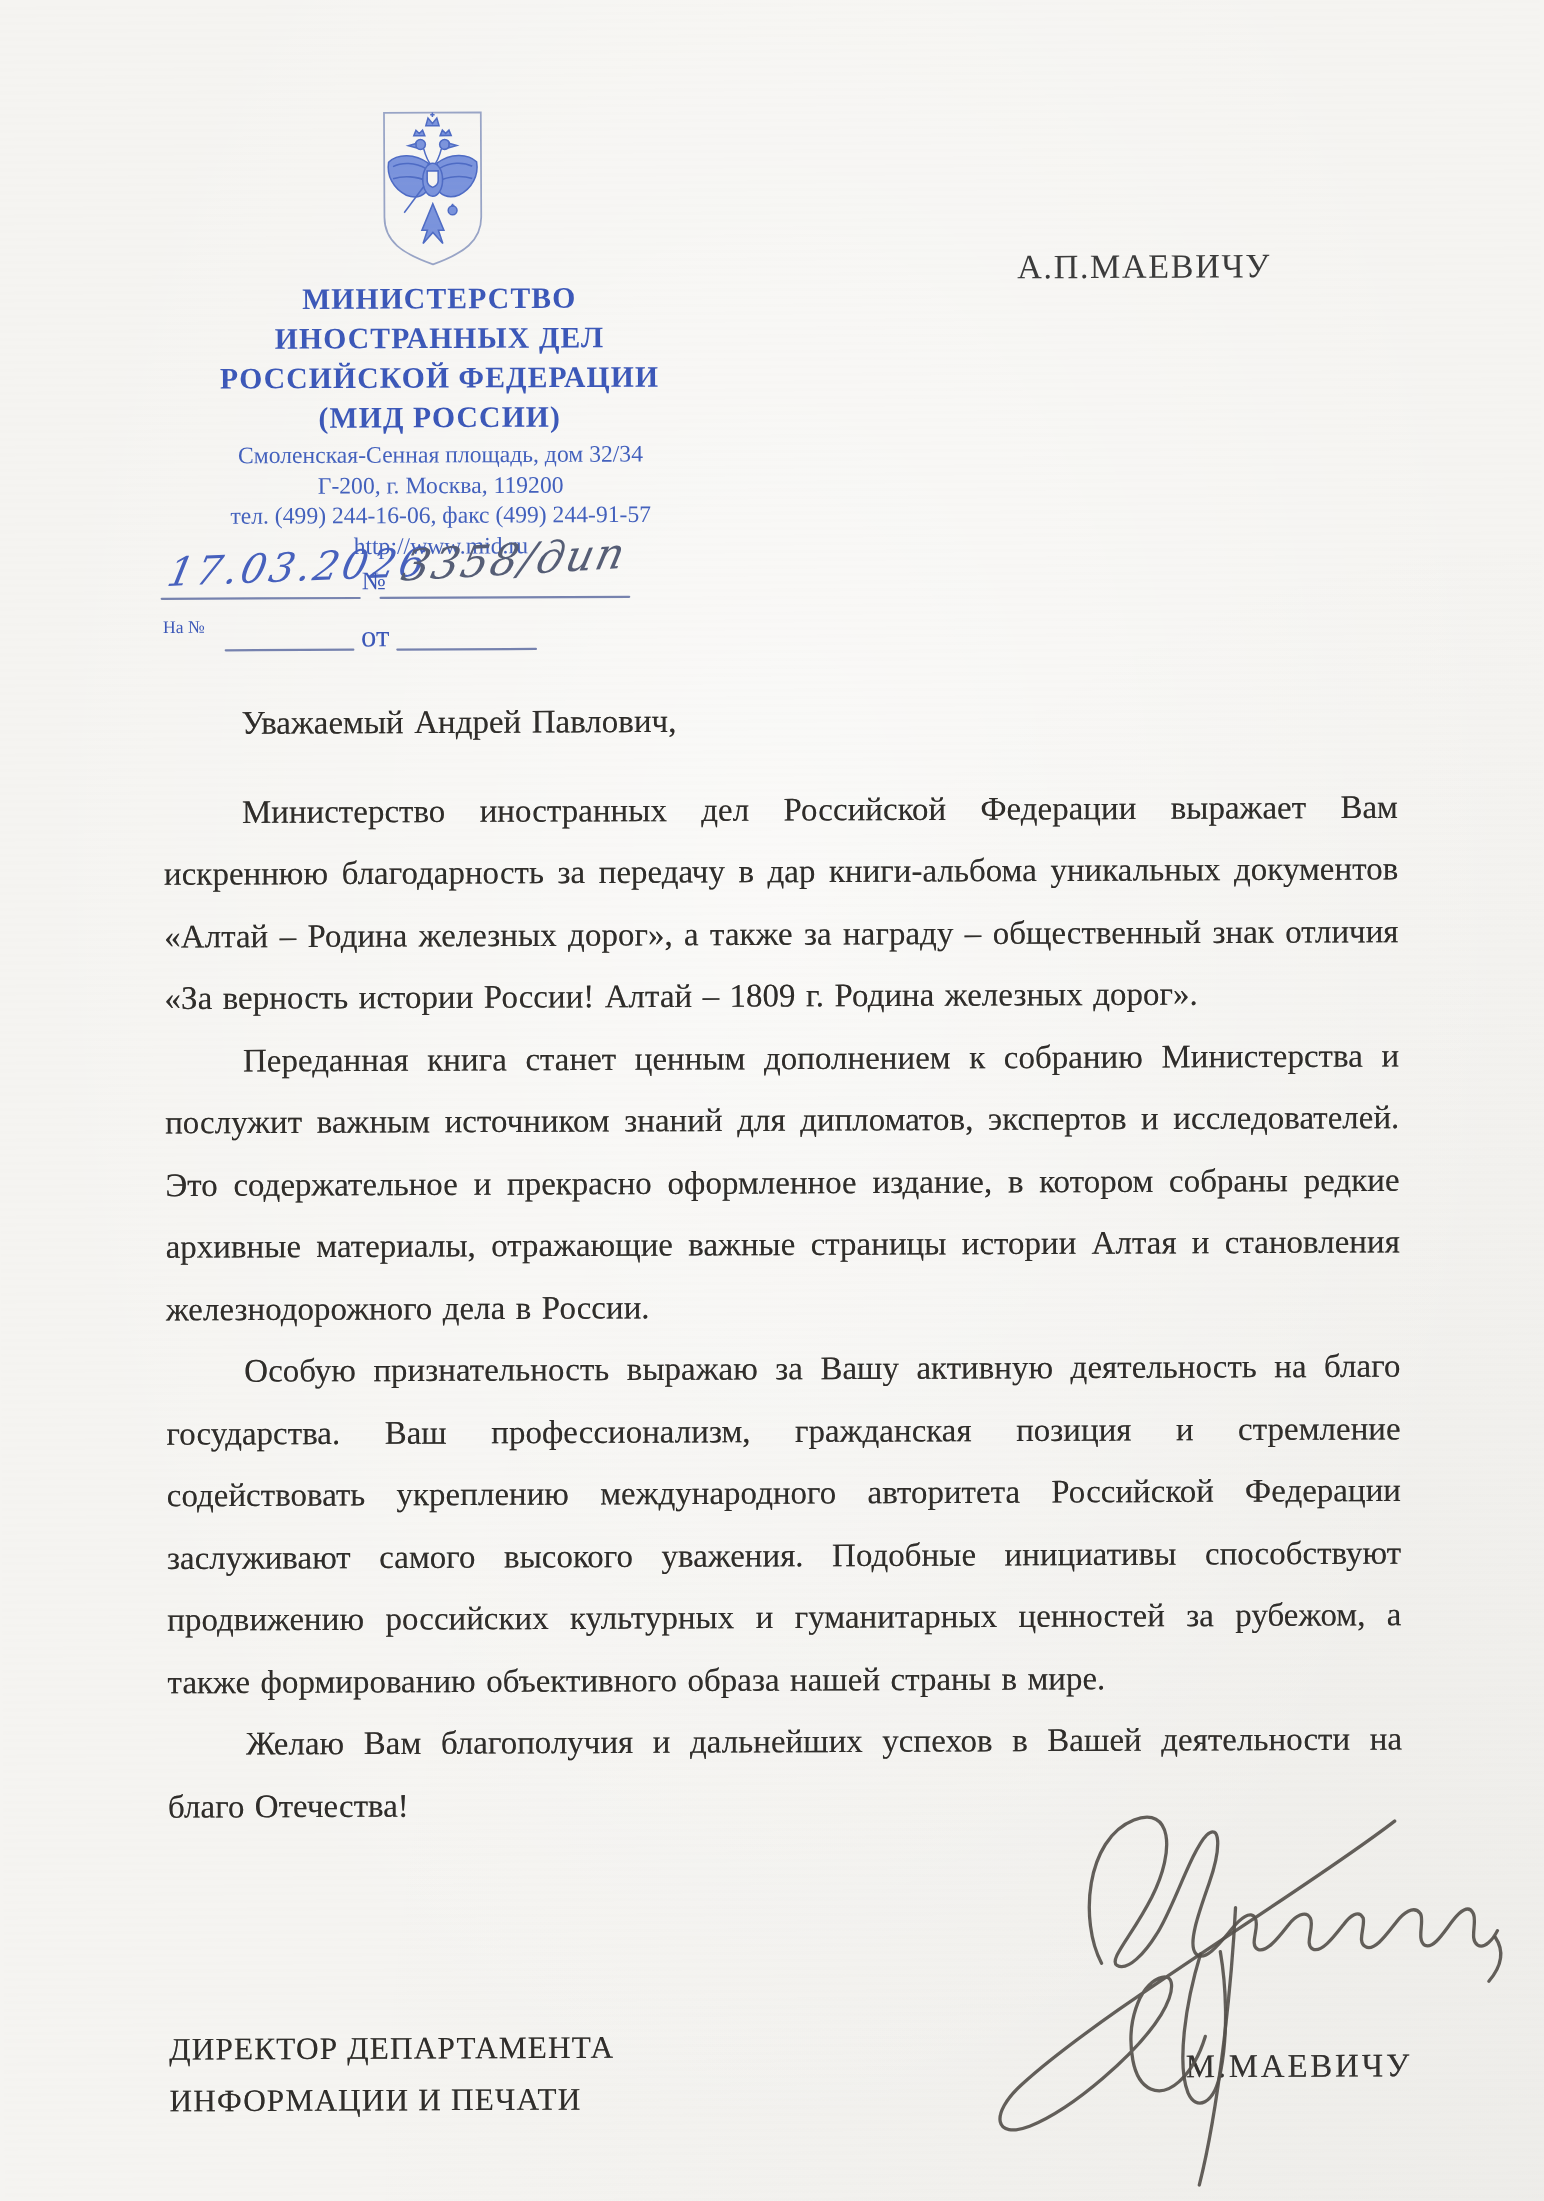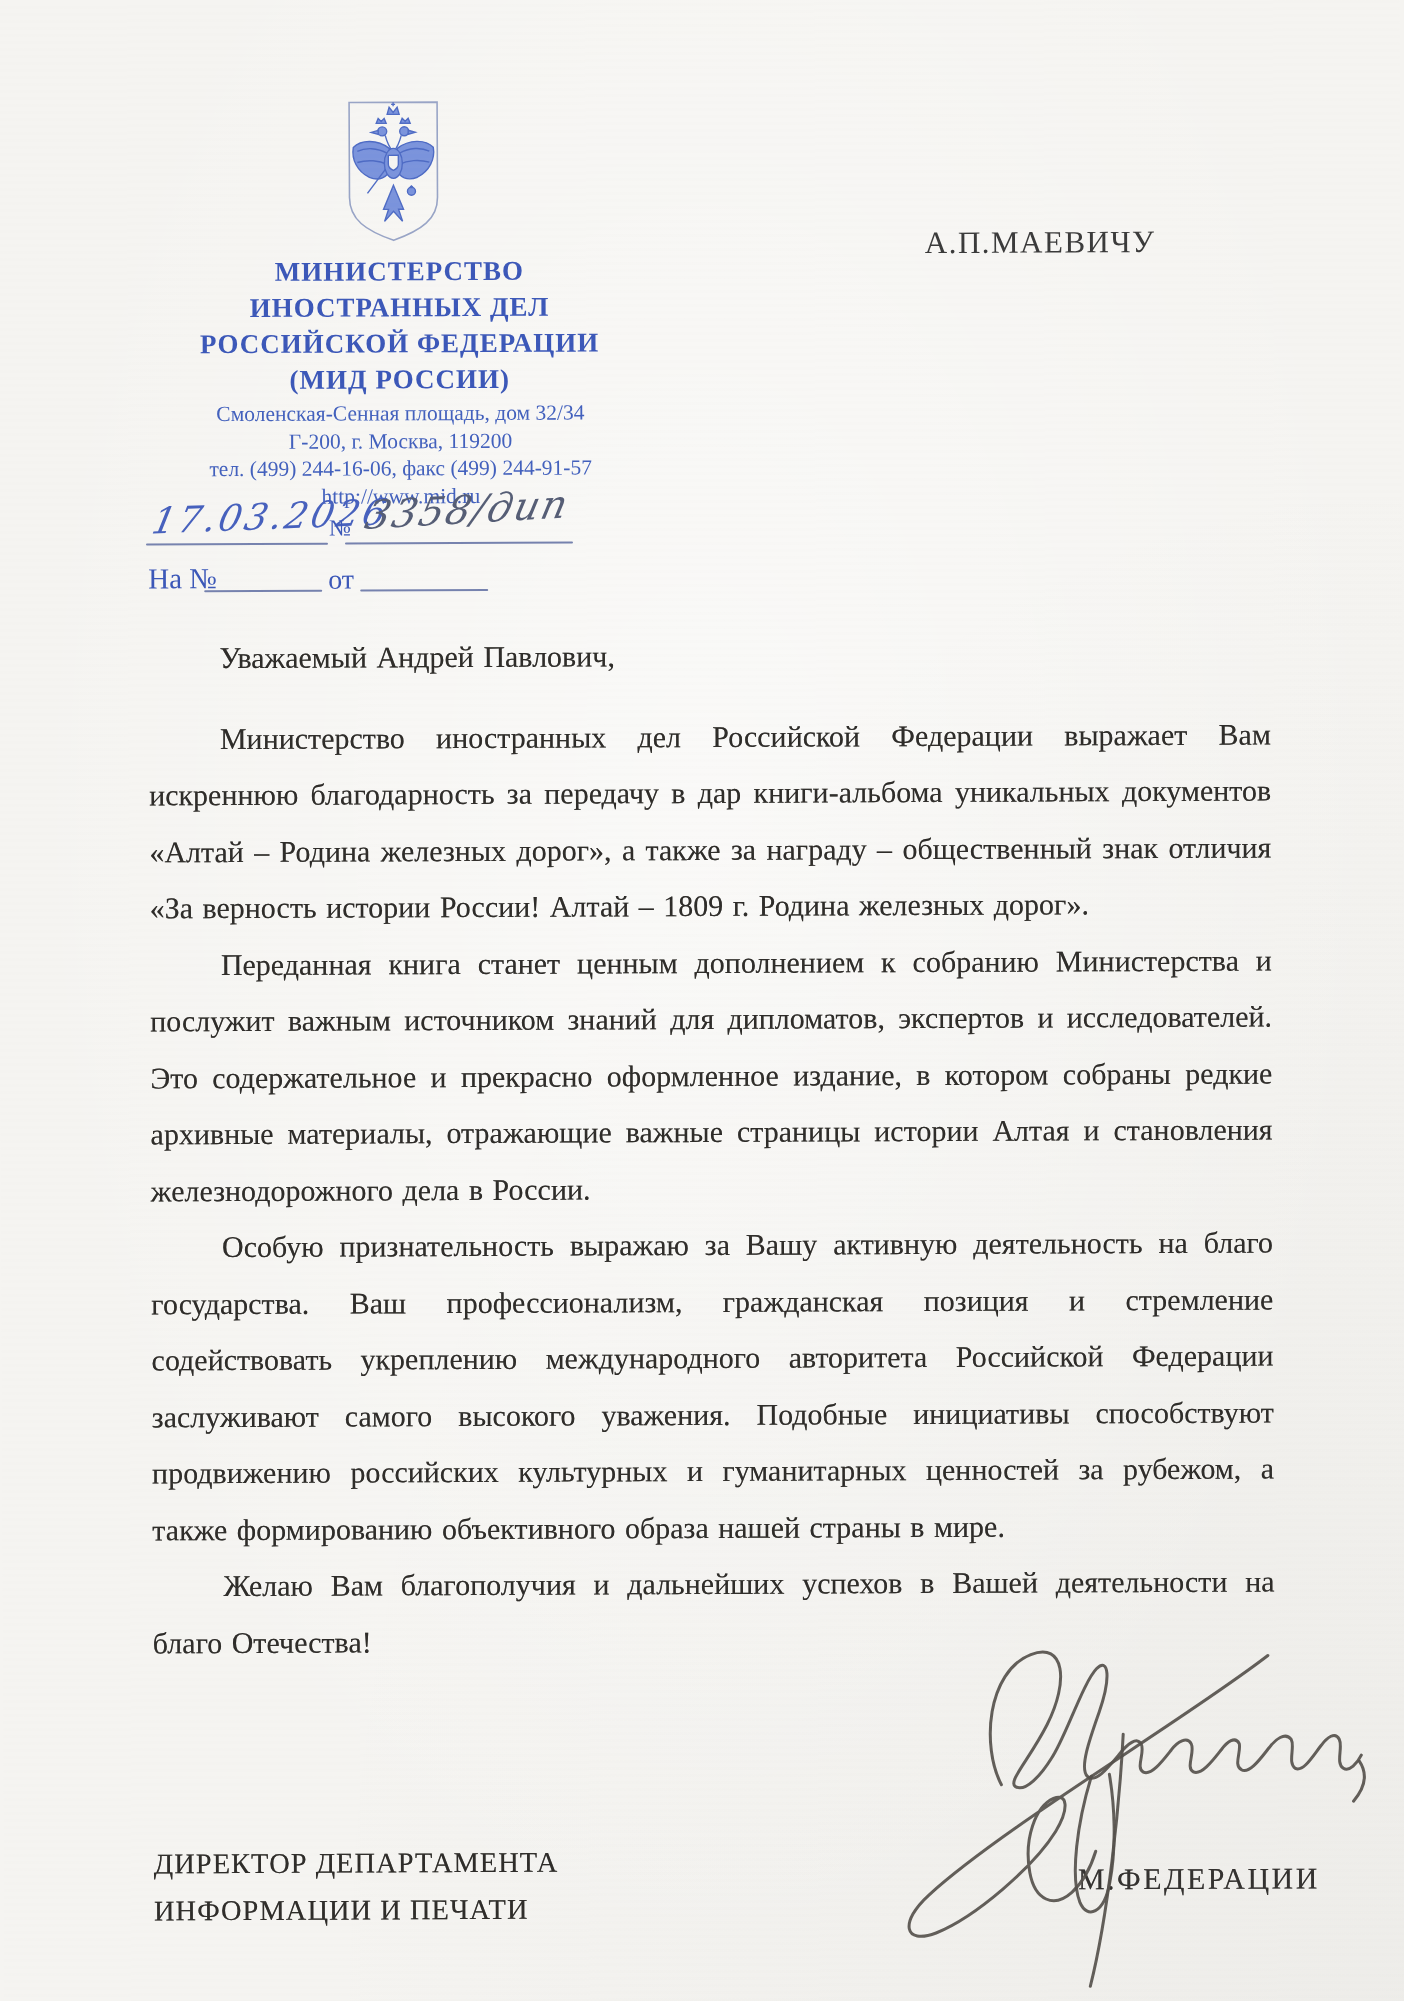--- a/index.html
+++ b/index.html
@@ -34,21 +34,21 @@
   .hand-num{
     position:absolute;left:368px;top:486px;font-size:39px;letter-spacing:2px;
     color:#555d75;transform:rotate(-3deg) skewX(-16deg);
   }
   .rule{position:absolute;height:2px;background:#7682ae;border-radius:1px;}
   .r1{left:148px;top:541px;width:182px;}
   .r2{left:347px;top:541px;width:228px;}
   .r3{left:206px;top:588px;width:118px;}
   .r4{left:362px;top:588px;width:128px;}
   .no-sign{position:absolute;left:331px;top:514px;color:#3b57b8;font-size:23px;}
-  .na-label{position:absolute;left:150px;top:560px;color:#3b57b8;font-size:29px;}
+  .na-label{position:absolute;left:150px;top:560px;color:#3b57b8;font-size:16px;}
   .ot-label{position:absolute;left:330px;top:562px;color:#3b57b8;font-size:28px;}
   
   .addressee{
     position:absolute;left:928px;top:226px;font-size:31px;letter-spacing:1.5px;
     color:#3a3a3a;
   }
   
   .body-text{
     position:absolute;left:150px;top:628px;width:1122px;
     font-size:30px;line-height:56.5px;color:#2e2c29;
@@ -149,21 +149,21 @@
       <p>Переданная книга станет ценным дополнением к собранию Министерства и послужит важным источником знаний для дипломатов, экспертов и исследователей. Это содержательное и прекрасно оформленное издание, в котором собраны редкие архивные материалы, отражающие важные страницы истории Алтая и становления железнодорожного дела в России.</p>
       <p>Особую признательность выражаю за Вашу активную деятельность на благо государства. Ваш профессионализм, гражданская позиция и стремление содействовать укреплению международного авторитета Российской Федерации заслуживают самого высокого уважения. Подобные инициативы способствуют продвижению российских культурных и гуманитарных ценностей за рубежом, а также формированию объективного образа нашей страны в мире.</p>
       <p>Желаю Вам благополучия и дальнейших успехов в Вашей деятельности на благо Отечества!</p>
     </div>
 
     <div class="director">
       <div>ДИРЕКТОР ДЕПАРТАМЕНТА</div>
       <div>ИНФОРМАЦИИ И ПЕЧАТИ</div>
     </div>
 
-    <div class="signer-name">М.ФЕДЕРАЦИИ</div>
+    <div class="signer-name">М.МАЕВИЧУ</div>
 
     <svg class="signature" viewBox="0 0 520 372" xmlns="http://www.w3.org/2000/svg">
 
       <path d="M118 158
                C 98 120, 104 45, 148 28
                C 182 15, 186 55, 164 98
                C 146 133, 124 155, 132 160
                C 142 166, 158 148, 168 132
                C 182 112, 200 56, 214 42
                C 226 31, 228 52, 216 86

